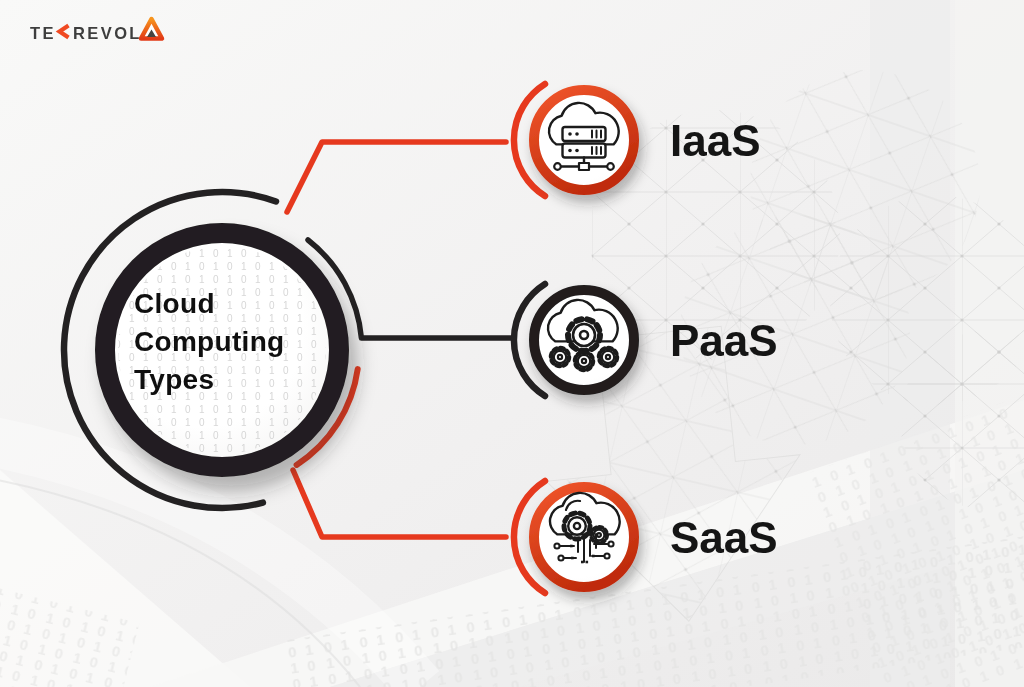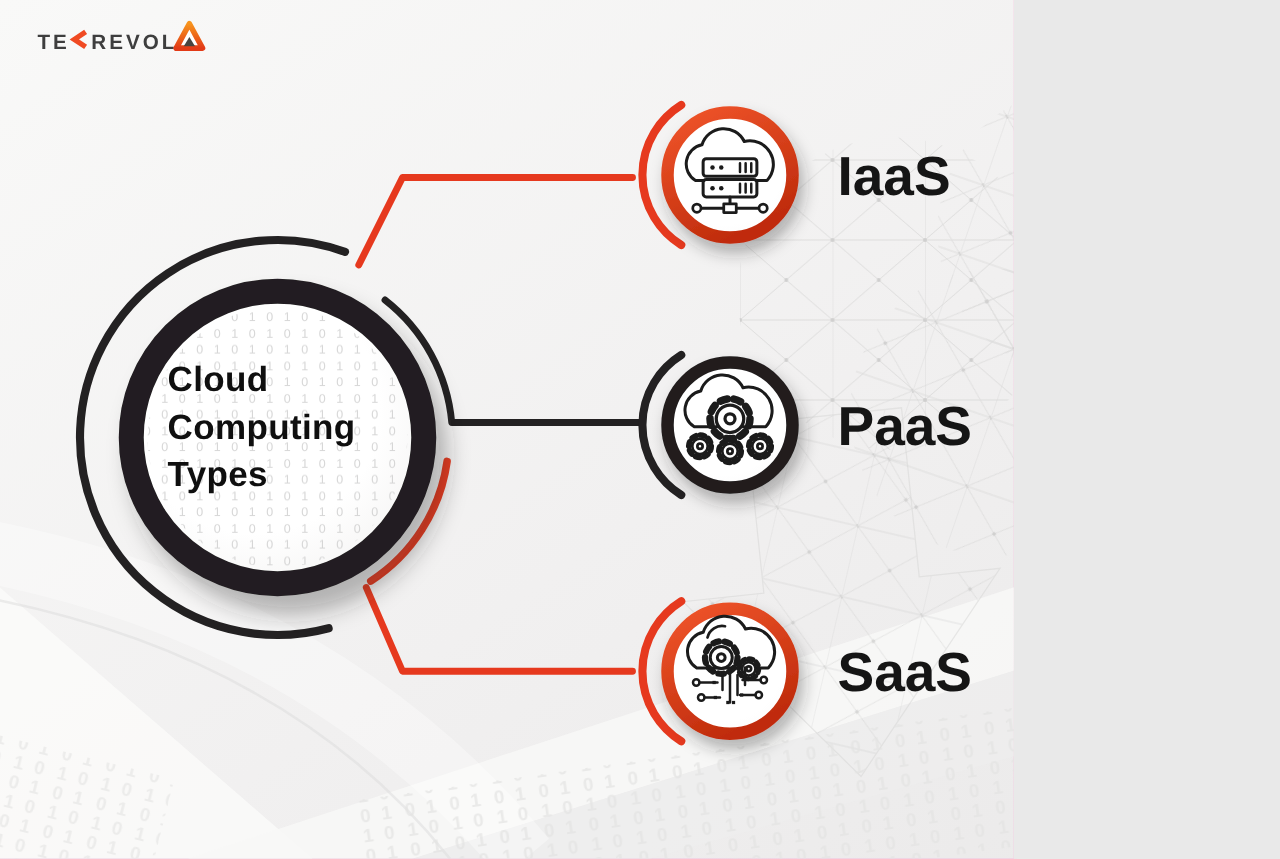--- a/index.html
+++ b/index.html
@@ -1,22 +1,22 @@
 <!DOCTYPE html>
 <html><head>
 <meta charset="utf-8">
 <style>
   :root{
     --red:#E6391E; --red-light:#F1562B; --red-dark:#C02C0C;
     --ink:#232122; --label:#151515; --logo-gray:#3E3E3E;
   }
   html,body{margin:0;padding:0;background:#e9e9e9;}
   .stage{
-    position:relative;width:811px;height:687px;overflow:hidden;
-    background:#f9a8d4;font-family:"Liberation Sans",sans-serif;
+    position:relative;width:1024px;height:687px;overflow:hidden;
+    background:#ec4899;font-family:"Liberation Sans",sans-serif;
   }
   svg text{font-family:"Liberation Sans",sans-serif;}
   .title-line{font-size:28px;font-weight:bold;fill:#0f0f0f;letter-spacing:.3px;}
   .node-label{font-size:44px;font-weight:bold;fill:var(--label);}
   .logo-text{font-size:16.5px;font-weight:bold;fill:var(--logo-gray);letter-spacing:2.4px;}
   .icon-stroke{stroke:#1b1b1b;fill:none;stroke-linecap:round;stroke-linejoin:round;}
   .icon-fill-white{fill:#ffffff;}
 </style>
 </head>
 <body>

